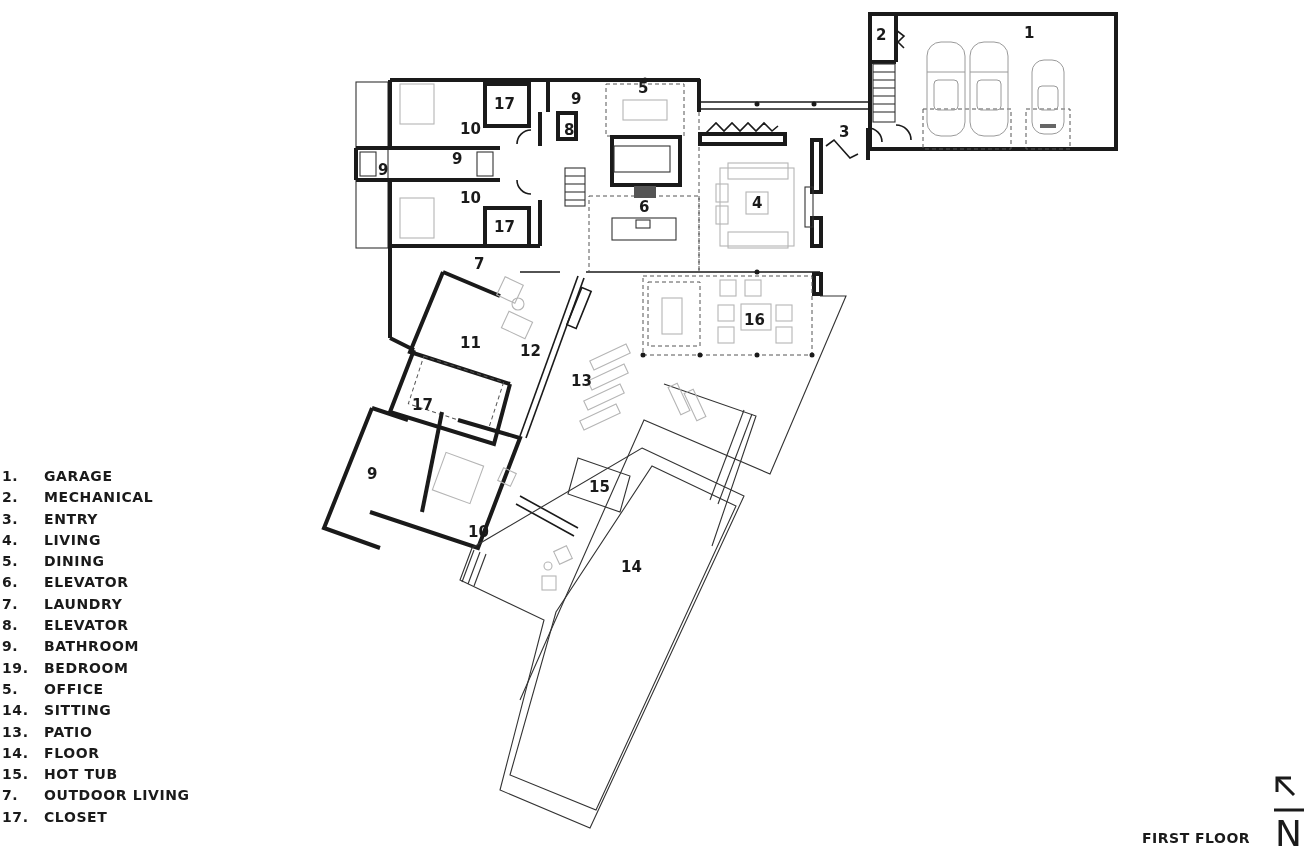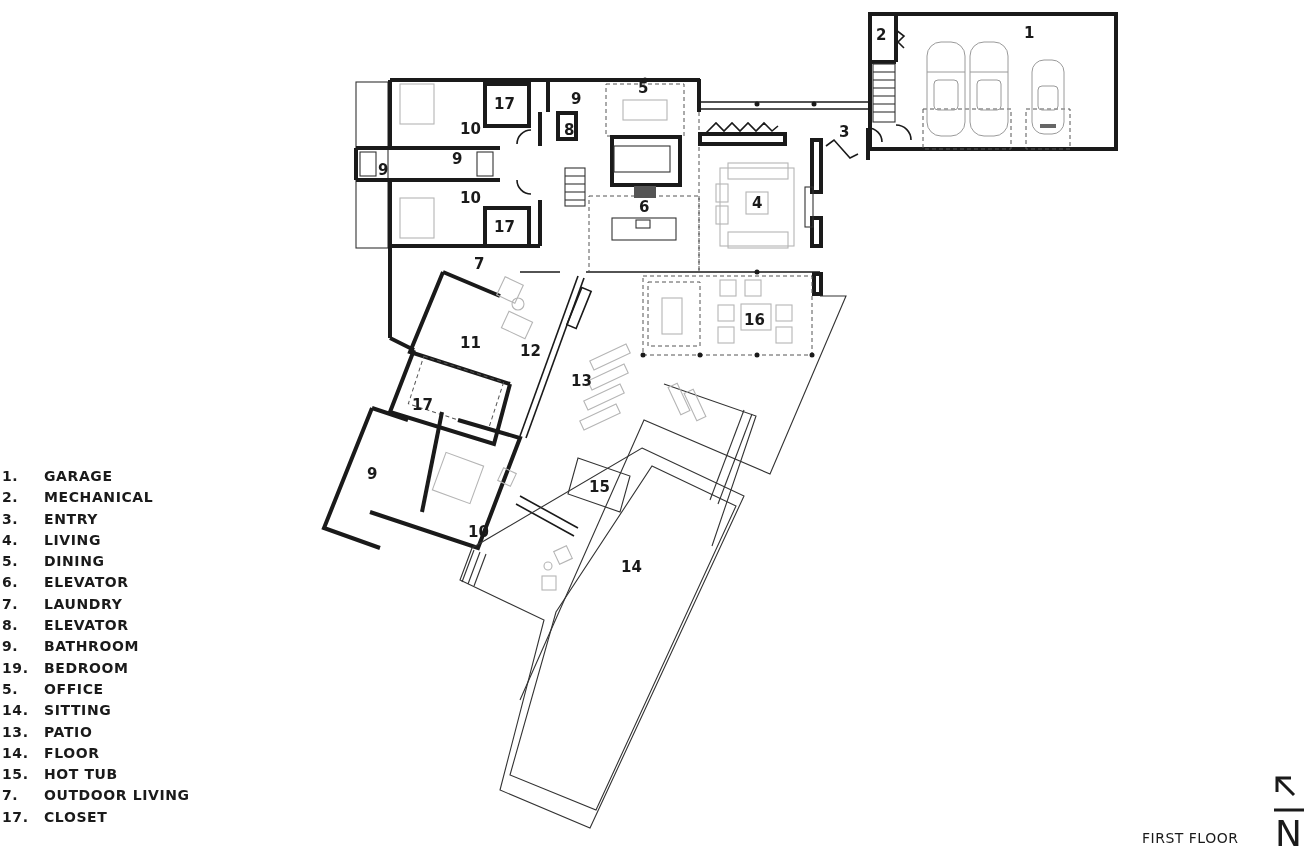--- a/index.html
+++ b/index.html
@@ -11,21 +11,21 @@
   .outline { fill: none; stroke: #333; stroke-width: 1.1; }
   .dash { fill: none; stroke: #555; stroke-width: 1; stroke-dasharray: 4 3; }
   .furn { fill: none; stroke: #b5b5b5; stroke-width: 1.1; }
   .furn-d { fill: none; stroke: #9a9a9a; stroke-width: 1; }
   .fill-dark { fill: #1a1a1a; }
   .room-num { font-family: "DejaVu Sans", sans-serif; font-weight: bold; font-size: 15px; fill: #1a1a1a; }
   .legend { position: absolute; left: 2px; top: 466px; font-weight: bold; font-size: 14px;
             letter-spacing: 0.6px; line-height: 21.3px; }
   .legend .row { display: flex; white-space: nowrap; }
   .legend .num { width: 42px; }
-  .floor-title { position: absolute; left: 1142px; top: 830px; font-weight: normal; font-size: 14px;
+  .floor-title { position: absolute; left: 1142px; top: 830px; font-weight: bold; font-size: 14px;
                  letter-spacing: 0.5px; }
   .north { position: absolute; left: 1272px; top: 770px; width: 34px; height: 80px; }
 </style>
 </head>
 <body>
 
 <svg id="plan" width="1305" height="850" viewBox="0 0 1305 850" xmlns="http://www.w3.org/2000/svg">
 
   <g>
     <rect class="wall" x="870" y="14" width="246" height="135"></rect>

